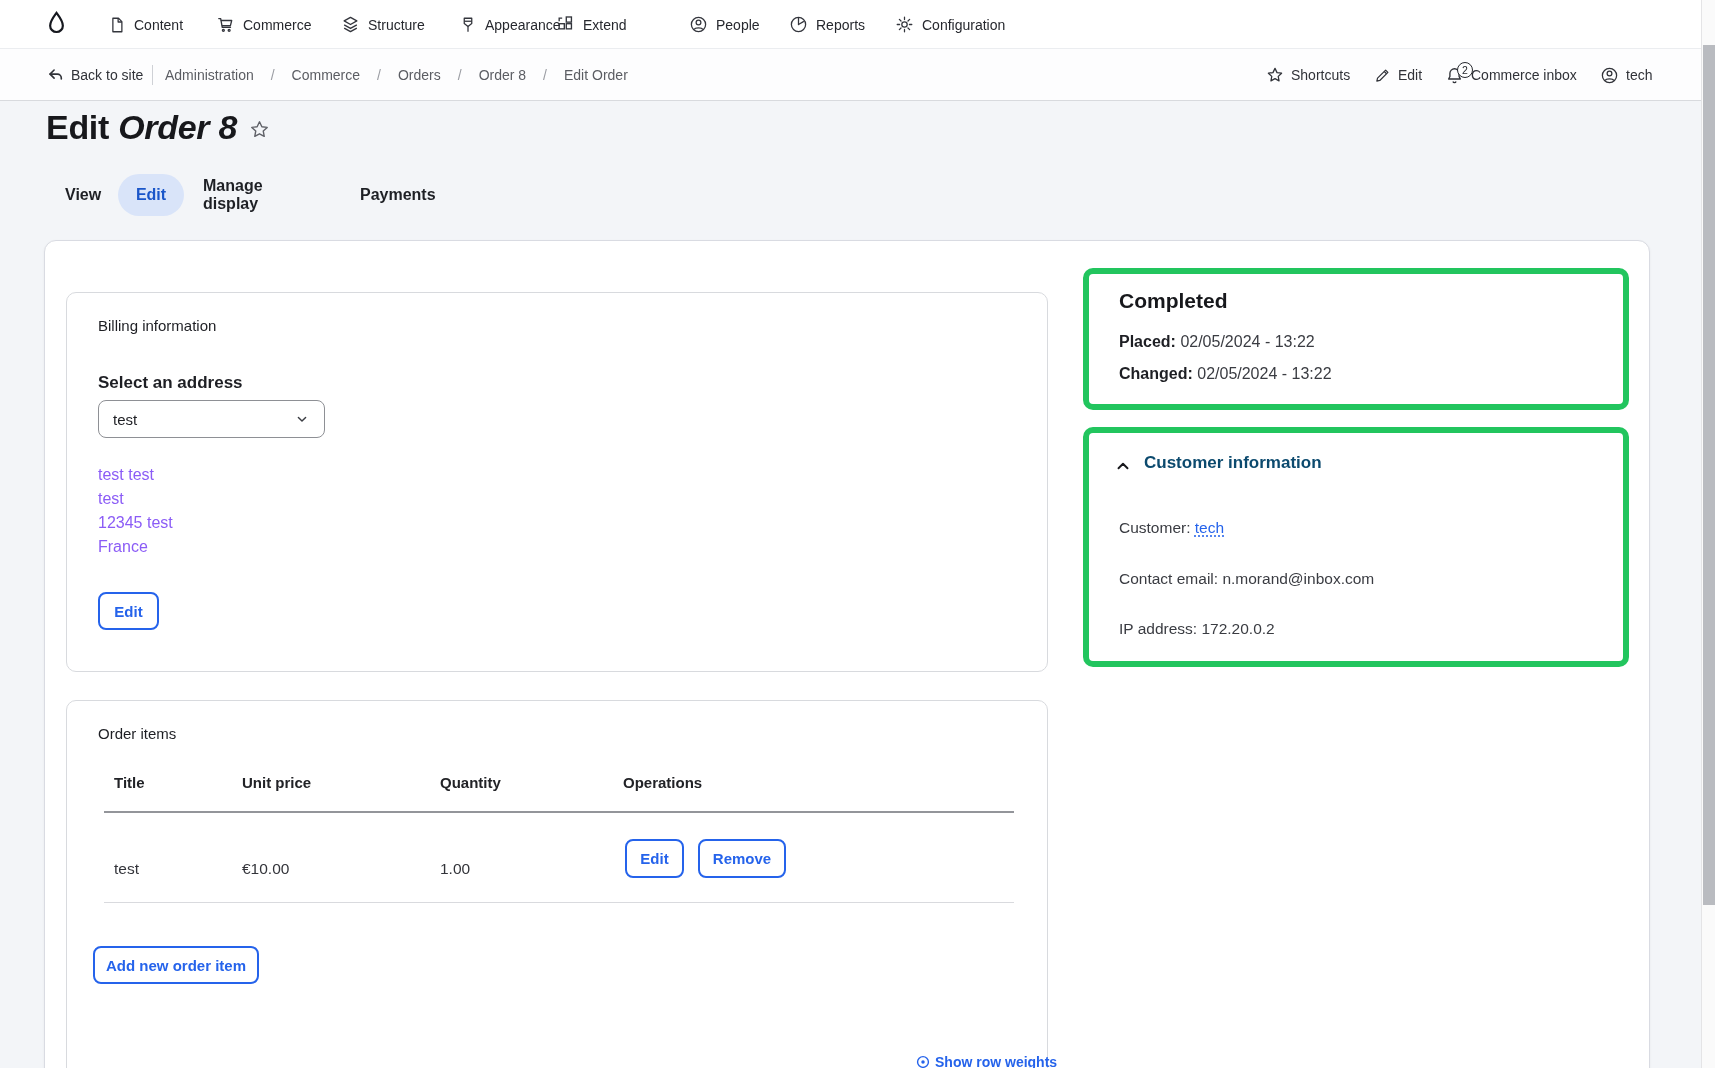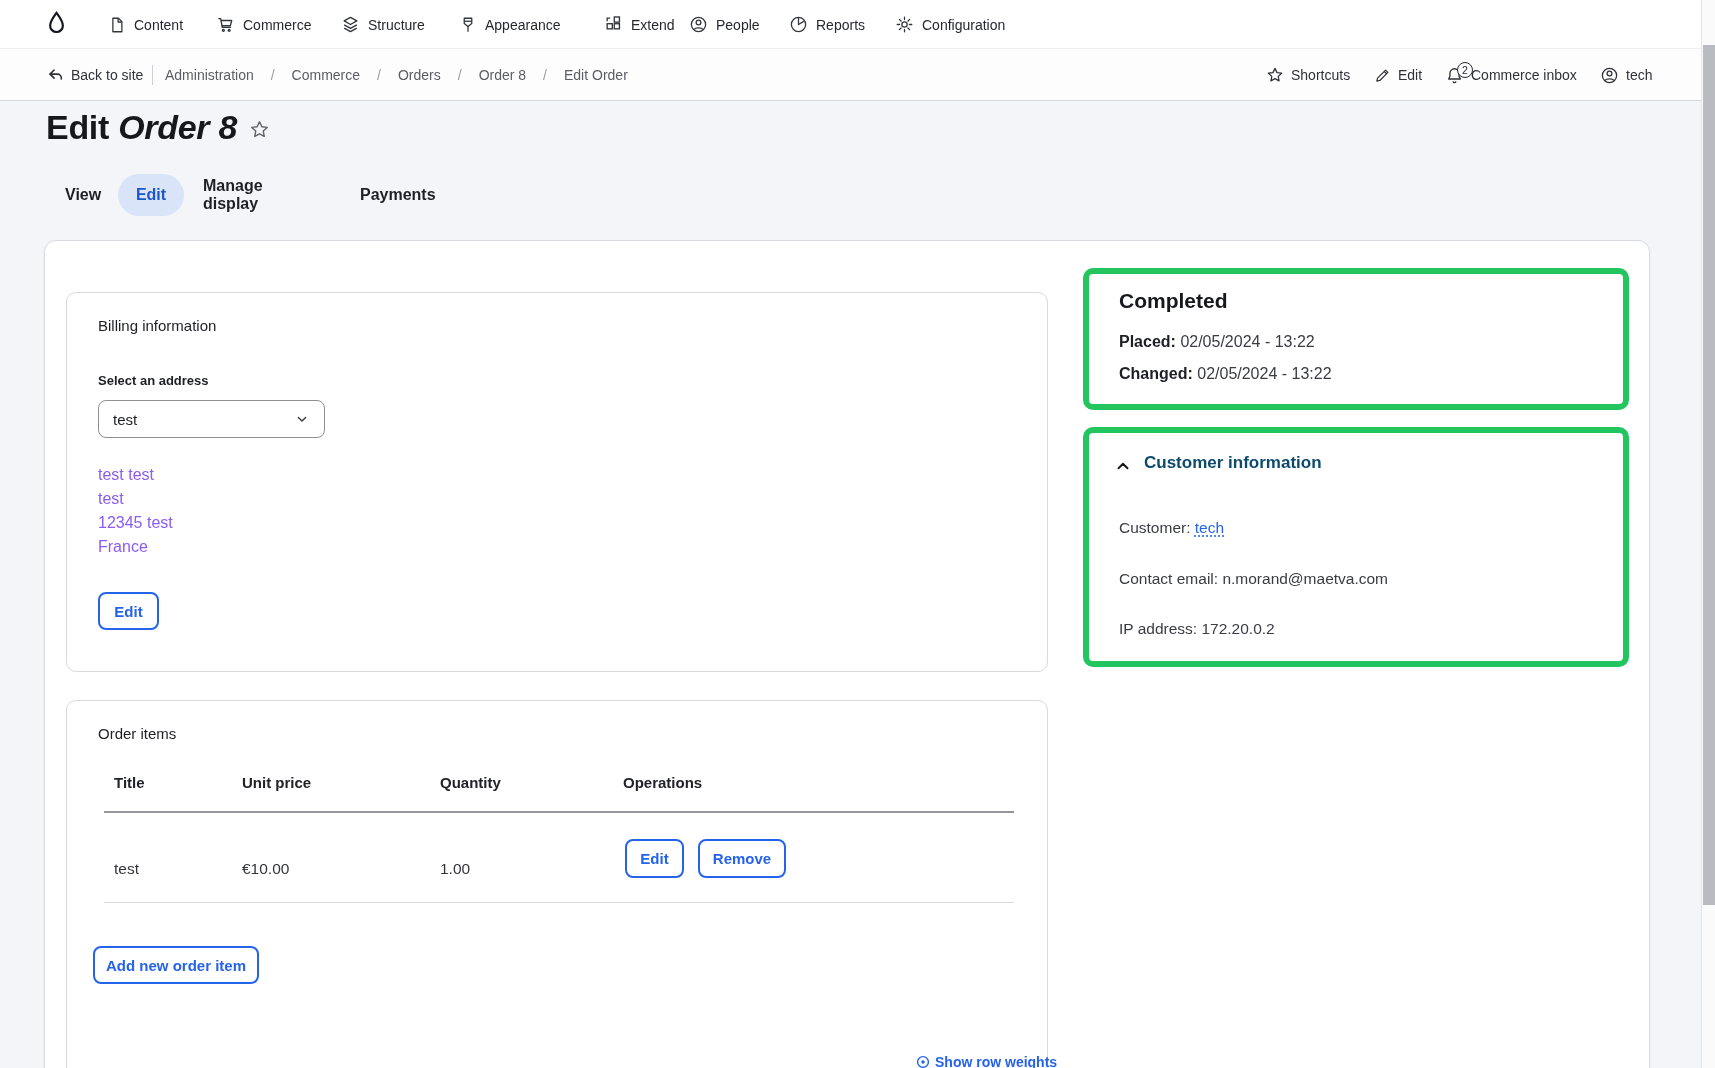--- a/index.html
+++ b/index.html
@@ -42,21 +42,21 @@
   .tab.active { background:#d9e4f9; color:#1a56c9; border-radius:21px; justify-content:center; }
 
   
   .maincard { position:absolute; left:44px; top:240px; width:1606px; height:920px;
     background:#ffffff; border:1px solid #d9dbe2; border-radius:12px;
     box-shadow:0 1px 3px rgba(25,30,45,0.05); }
   .fieldset { position:absolute; background:#fff; border:1px solid #d8dade; border-radius:10px; }
   .fs-billing { left:66px; top:292px; width:982px; height:380px; }
   .fs-order  { left:66px; top:700px; width:982px; height:404px; }
   .legend { position:absolute; left:31px; top:24px; font-size:15px; color:#1e1f24; font-weight:500; }
-  .fieldlabel { position:absolute; left:31px; top:80px; font-size:13px; font-weight:700; color:#1e1f24; }
+  .fieldlabel { position:absolute; left:31px; top:80px; font-size:17px; font-weight:700; color:#1e1f24; }
   .selectbox { position:absolute; left:31px; top:107px; width:227px; height:38px;
     border:1px solid #8e9095; border-radius:8px; background:#fff; display:flex;
     align-items:center; padding:0 14px; font-size:15px; color:#1e1f24; cursor:pointer; }
   .selectbox .chev { margin-left:auto; color:#3a3c42; }
   .addrblock { position:absolute; left:31px; top:170px; font-size:16px; color:#8b5cf6; line-height:24px; }
   .btn { display:flex; align-items:center; justify-content:center;
     border:2px solid #2563eb; border-radius:8px; background:#fff; color:#2563eb;
     font-size:15px; font-weight:600; font-family:"Liberation Sans",sans-serif; cursor:pointer; }
   .btn-edit-billing { position:absolute; left:31px; top:299px; width:61px; height:38px; }
 
@@ -138,21 +138,21 @@
     <span class="tb-icon">
       <svg width="18" height="18" viewBox="0 0 24 24" fill="none" stroke="currentColor" stroke-width="1.7" stroke-linejoin="round">
           <path d="M7 3h10v7l-5 4-5-4z"></path>
           <path d="M12 14v7"></path>
           <path d="M7 7h10"></path>
         </svg>
     </span>
     <span>Appearance</span>
   </div>
 
-  <div class="tb-item" style="left:604px">
+  <div class="tb-item" style="left:556px">
     <span class="tb-icon">
       <svg width="19" height="19" viewBox="0 0 24 24" fill="none" stroke="currentColor" stroke-width="1.7">
           <rect x="4" y="11" width="6.5" height="6.5"></rect>
           <rect x="13" y="11" width="6.5" height="6.5"></rect>
           <rect x="13" y="2.5" width="6.5" height="6.5"></rect>
           <path d="M4 7.8V4h3.8"></path>
         </svg>
     </span>
     <span>Extend</span>
   </div>
@@ -343,21 +343,21 @@
         <path d="M5 12.5 10 7.5l5 5"></path>
       </svg>
   </span>
   <div class="cust-title">Customer information</div>
   <div class="cust-line" style="top:86px">
     <span>Customer:</span>
     <span class="linkblue">tech</span>
   </div>
   <div class="cust-line" style="top:137px">
     <span>Contact email:</span>
-    <span>n.morand@maetva.com</span>
+    <span>n.morand@inbox.com</span>
   </div>
   <div class="cust-line" style="top:187px">
     <span>IP address:</span>
     <span>172.20.0.2</span>
   </div>
 </div>
 
 <div class="srw">
   <span>
     <svg width="14" height="14" viewBox="0 0 16 16" fill="none" stroke="#2563eb" stroke-width="1.6">

